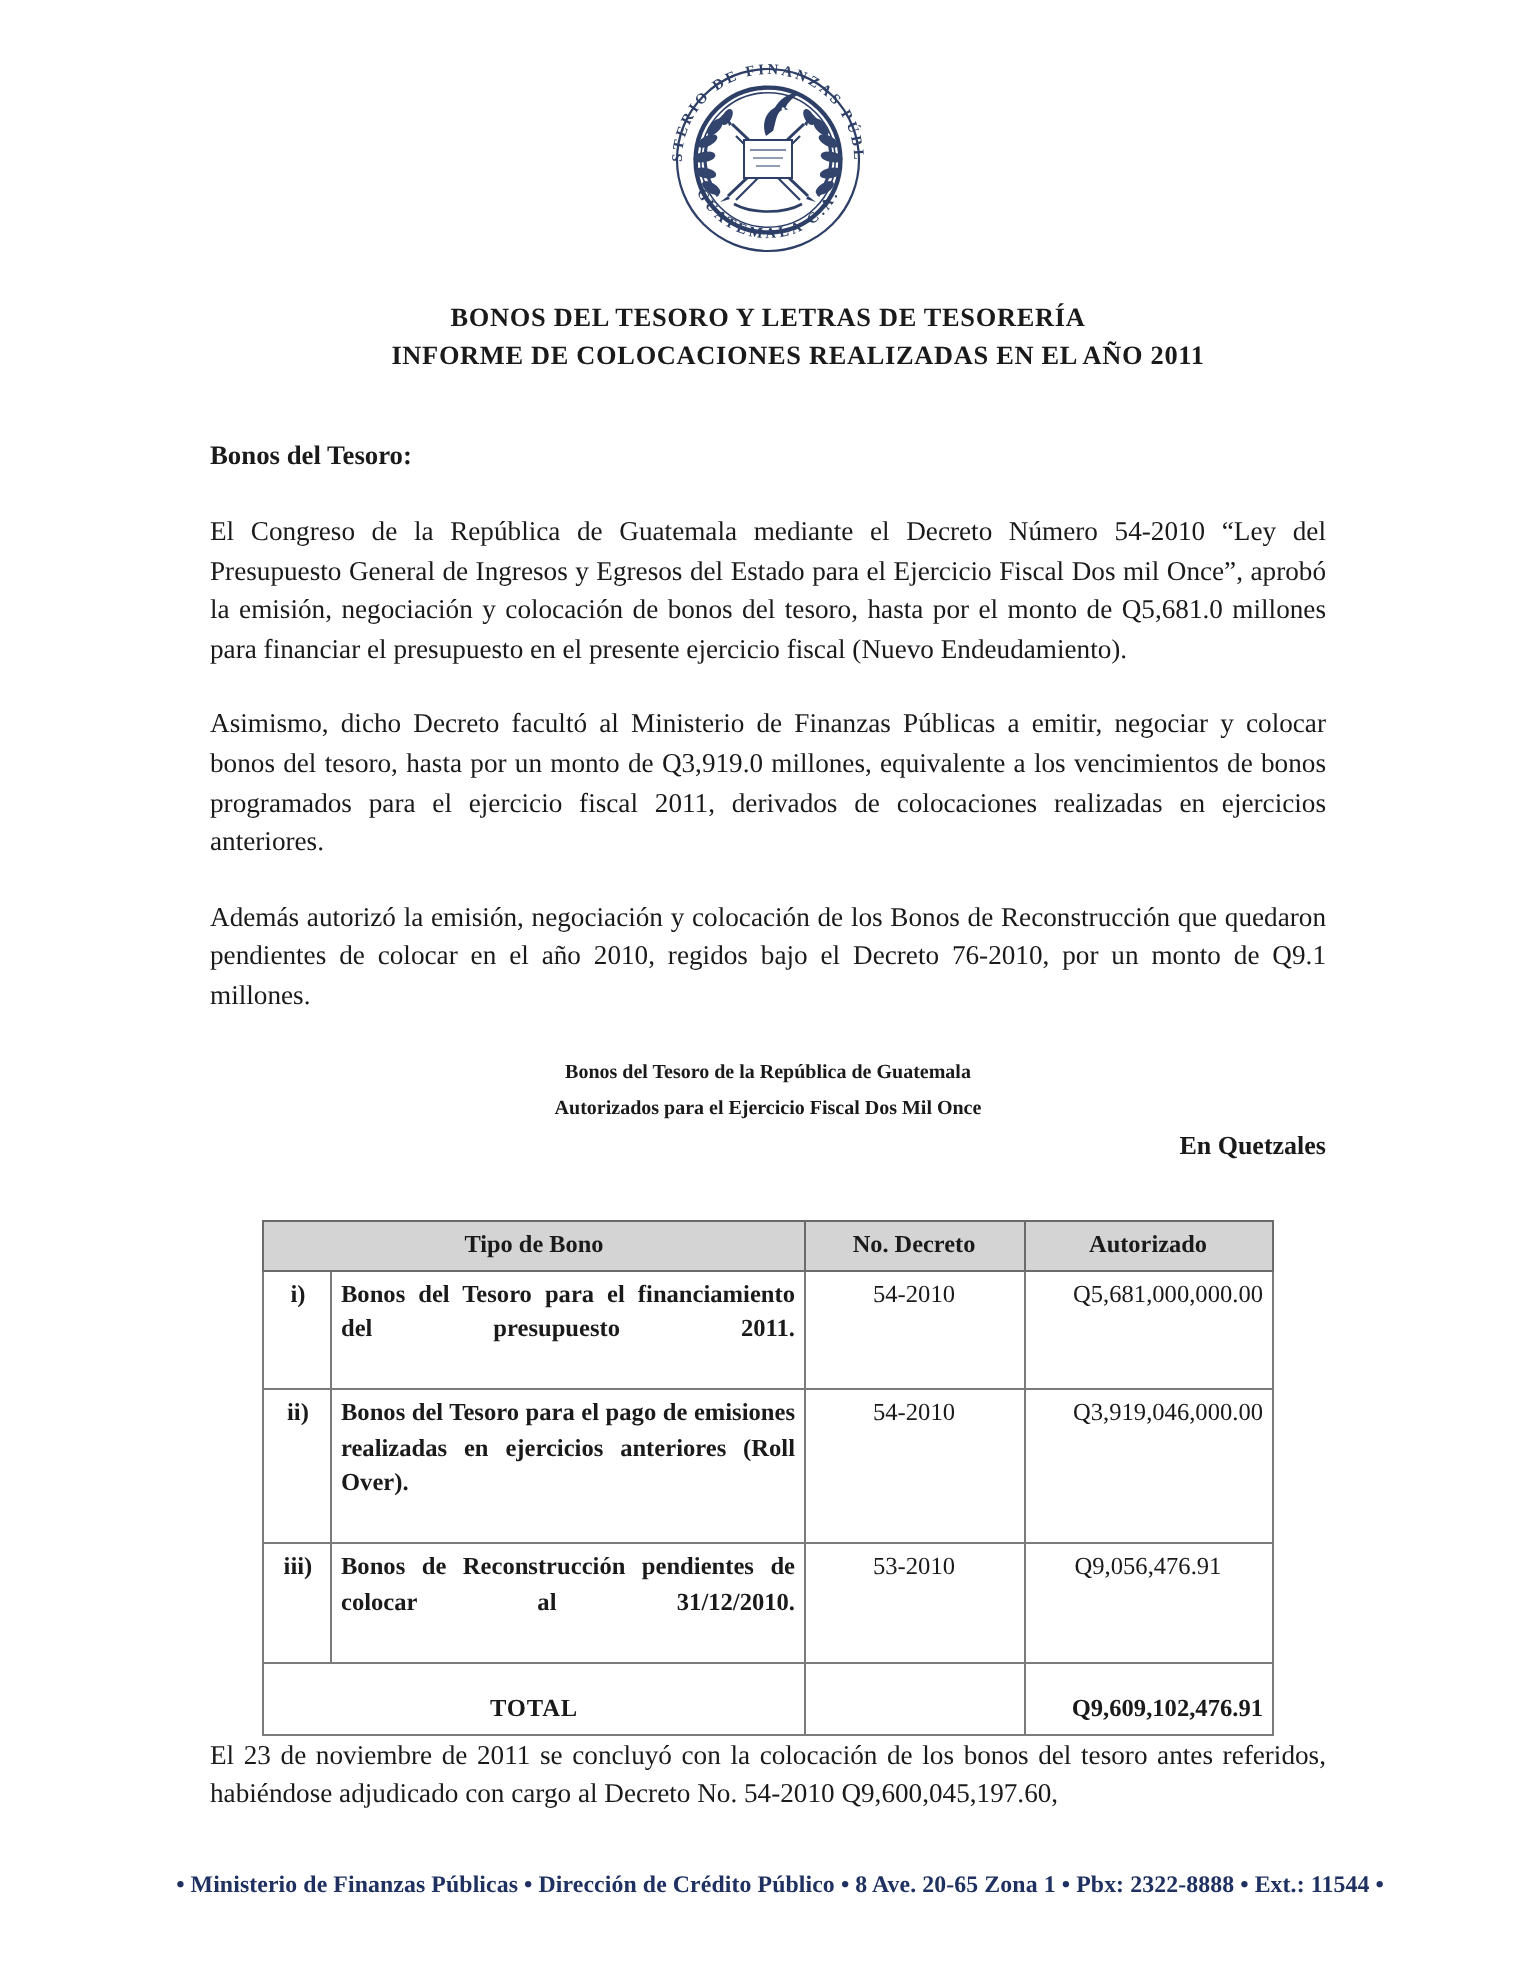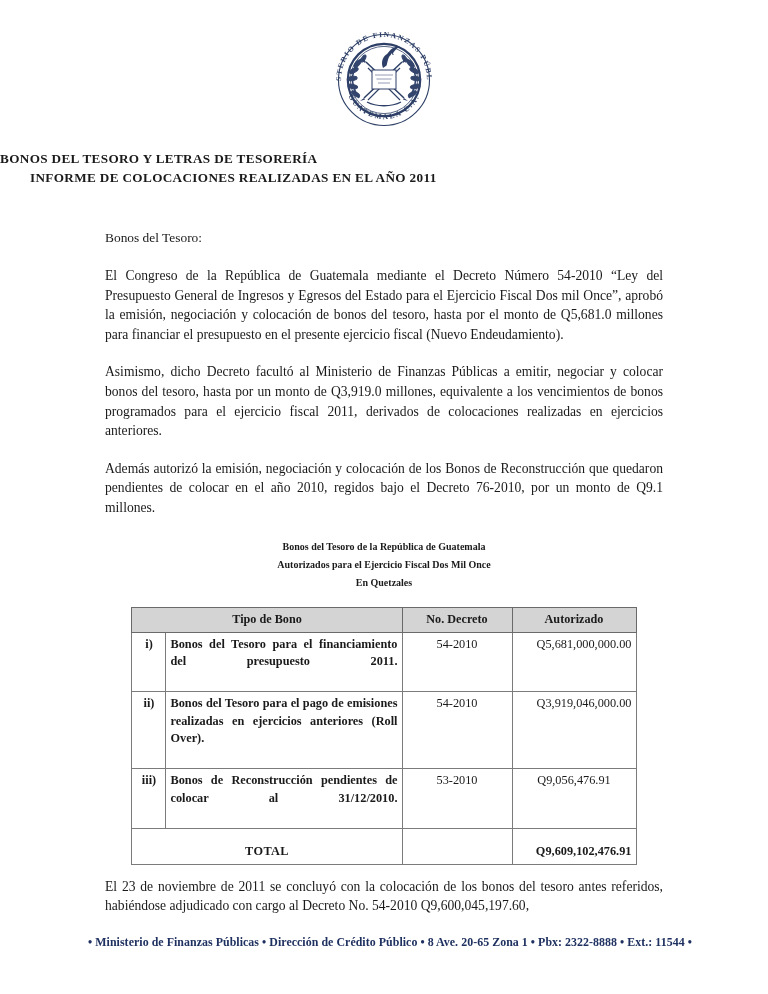--- a/index.html
+++ b/index.html
@@ -33,73 +33,74 @@
     box-sizing: border-box;
   }
   .emblem {
     display: inline-block;
     width: 120px;
     height: 118px;
   }
 
   
   .doc-title {
-    text-align: left;
+    text-align: center;
     font-weight: bold;
     font-size: 13.2px;
     letter-spacing: 0.35px;
     line-height: 19px;
     margin: 0;
     padding-top: 27px;
   }
   .doc-title .line2 { display: block; margin-left: 30px; }
 
   
   .content {
     position: absolute;
     left: 105px;
     top: 213px;
     width: 558px;
   }
   .section-label {
-    font-weight: normal;
+    font-weight: bold;
     font-size: 13.4px;
-    margin: 16px 0 20px 0;
+    margin: 6px 0 20px 0;
     line-height: 17px;
   }
   p.para {
     text-align: justify;
     font-size: 13.6px;
     line-height: 19.6px;
-    margin: 12px 0 18px 0;
+    margin: 0 0 18px 0;
   }
   p.para.tight { margin-bottom: 16px; }
 
   
   .table-caption {
     text-align: center;
     font-weight: bold;
     margin: 0;
     padding-top: 2px;
   }
   .table-caption .cap1,
   .table-caption .cap2 {
     display: block;
     font-size: 10px;
     line-height: 18.5px;
   }
   .table-caption .cap3 {
     display: block;
-    font-size: 10px;
+    font-size: 13px;
     line-height: 16px;
+    text-align: right;
   }
 
   
   .tbl-holder {
-    margin-top: 16px;
+    margin-top: 29px;
     display: flex;
     justify-content: center;
   }
   table.bonos {
     border-collapse: collapse;
     width: 504px;
     table-layout: fixed;
     border: 1.6px solid #555;
   }
   table.bonos col.c-num   { width: 34px; }

